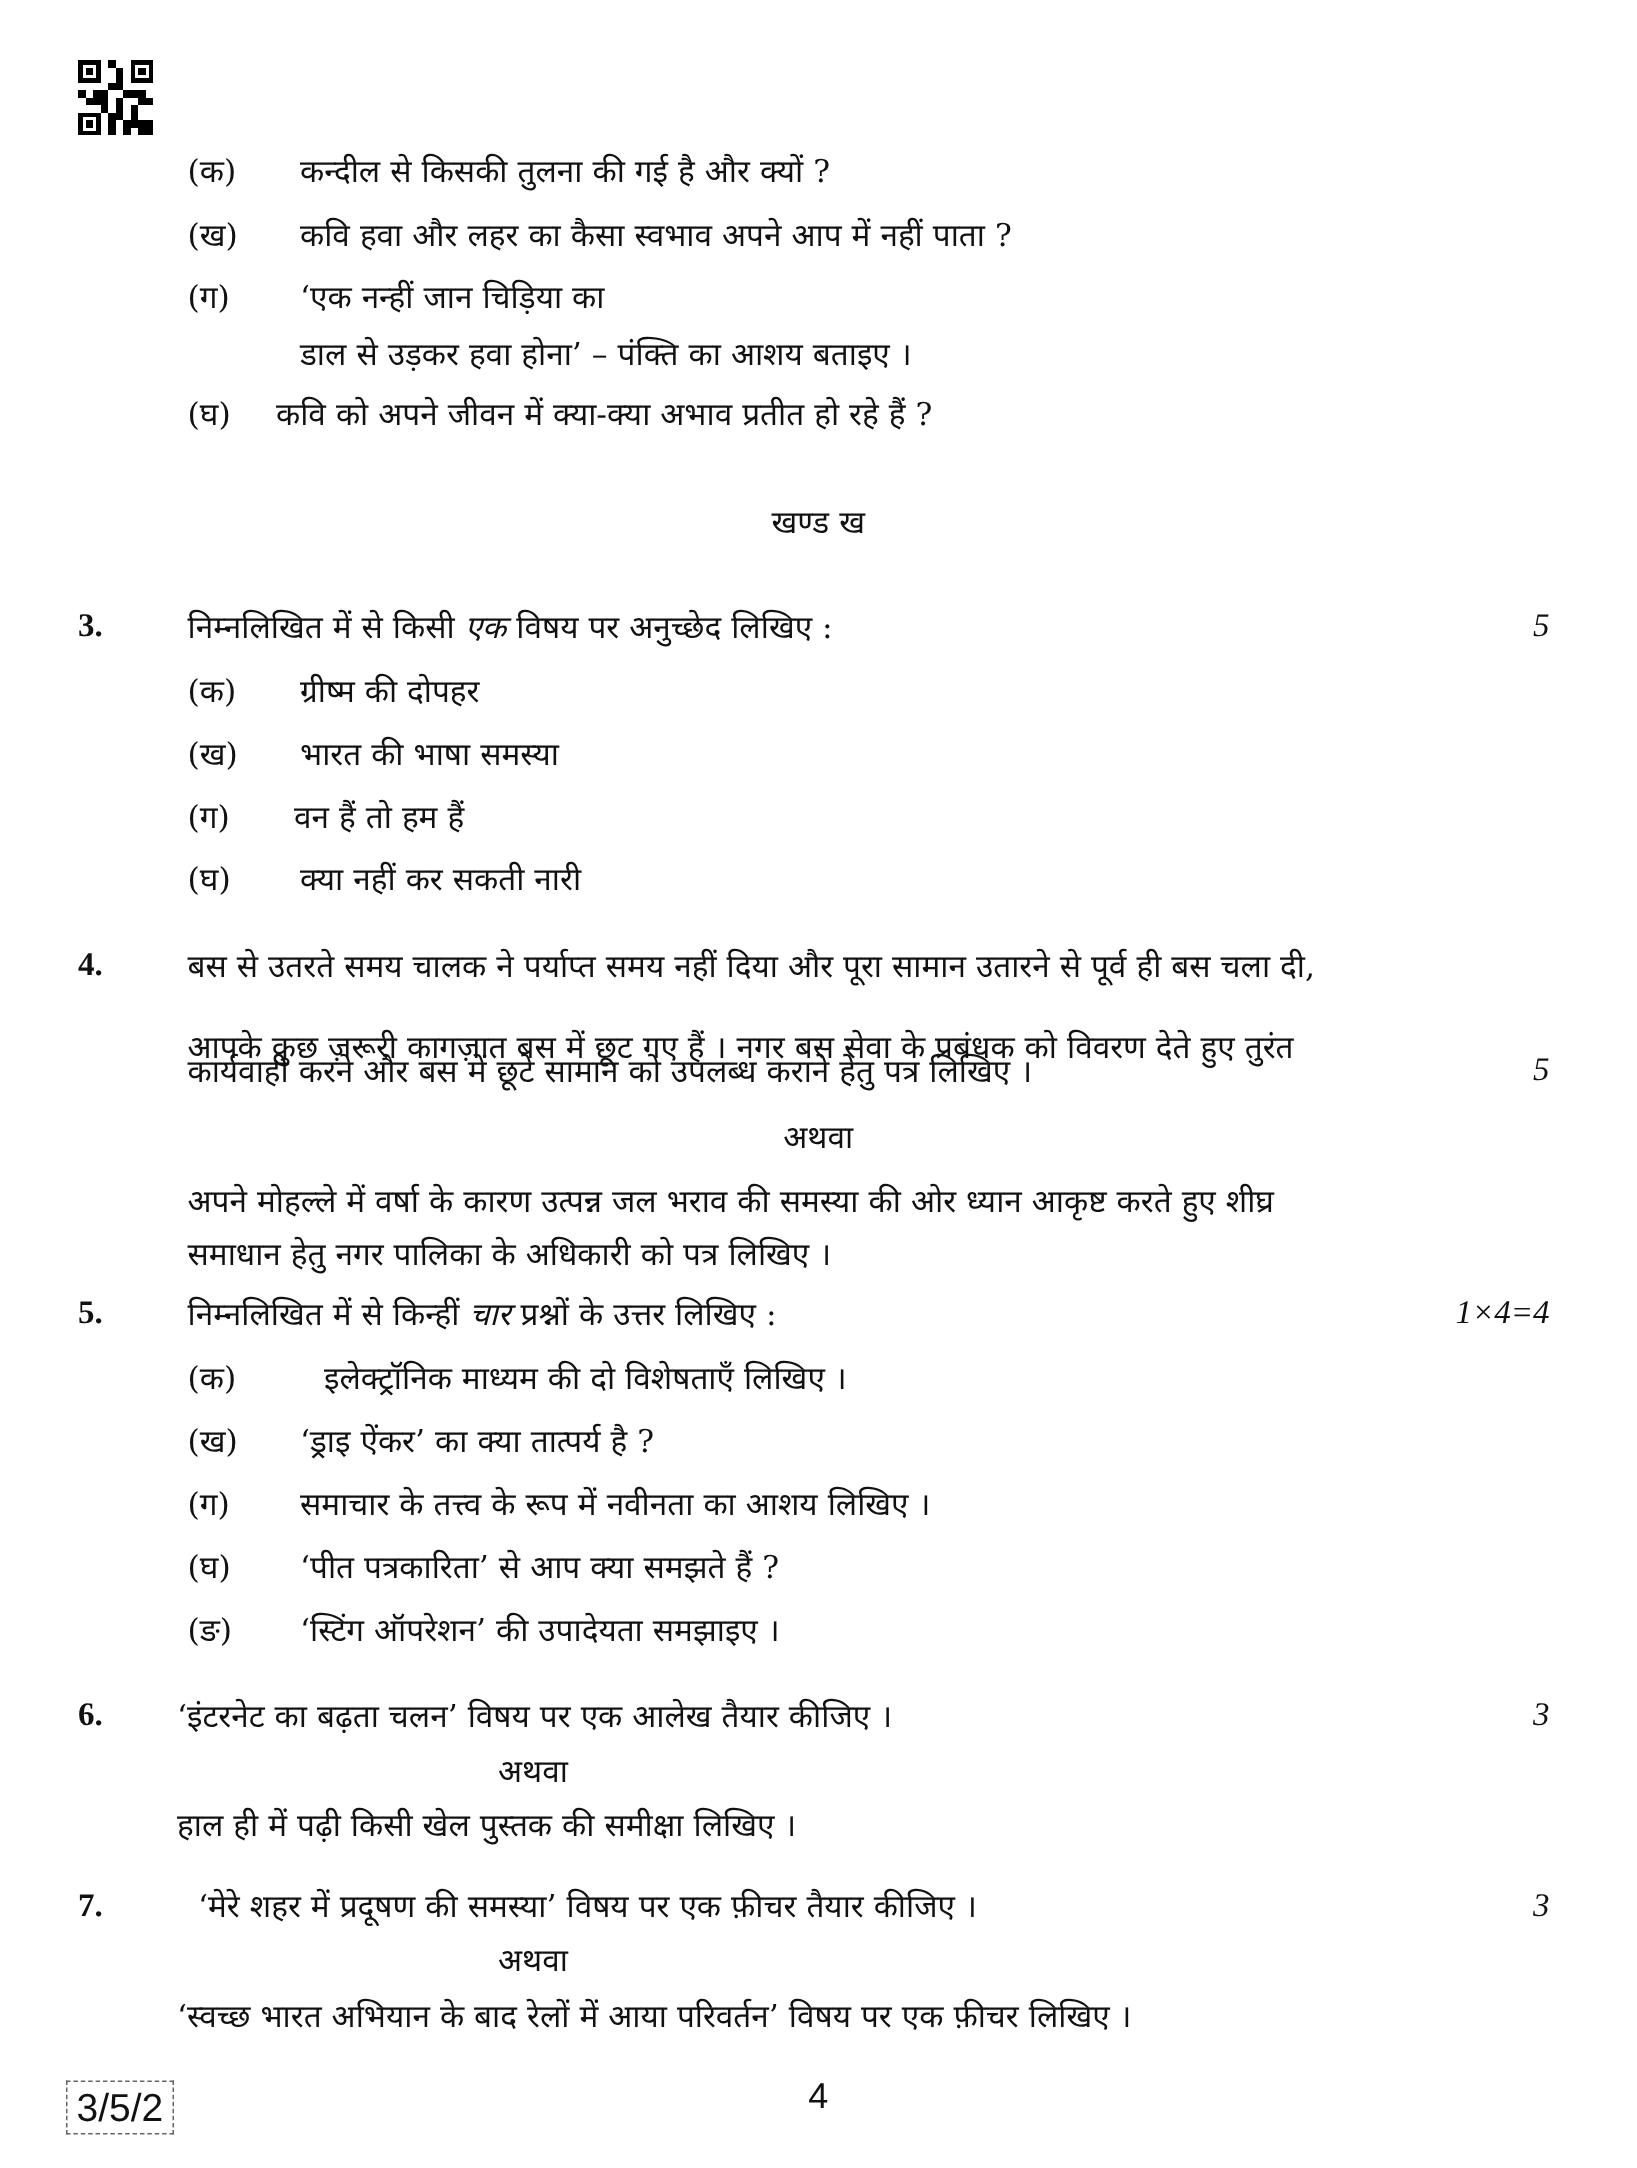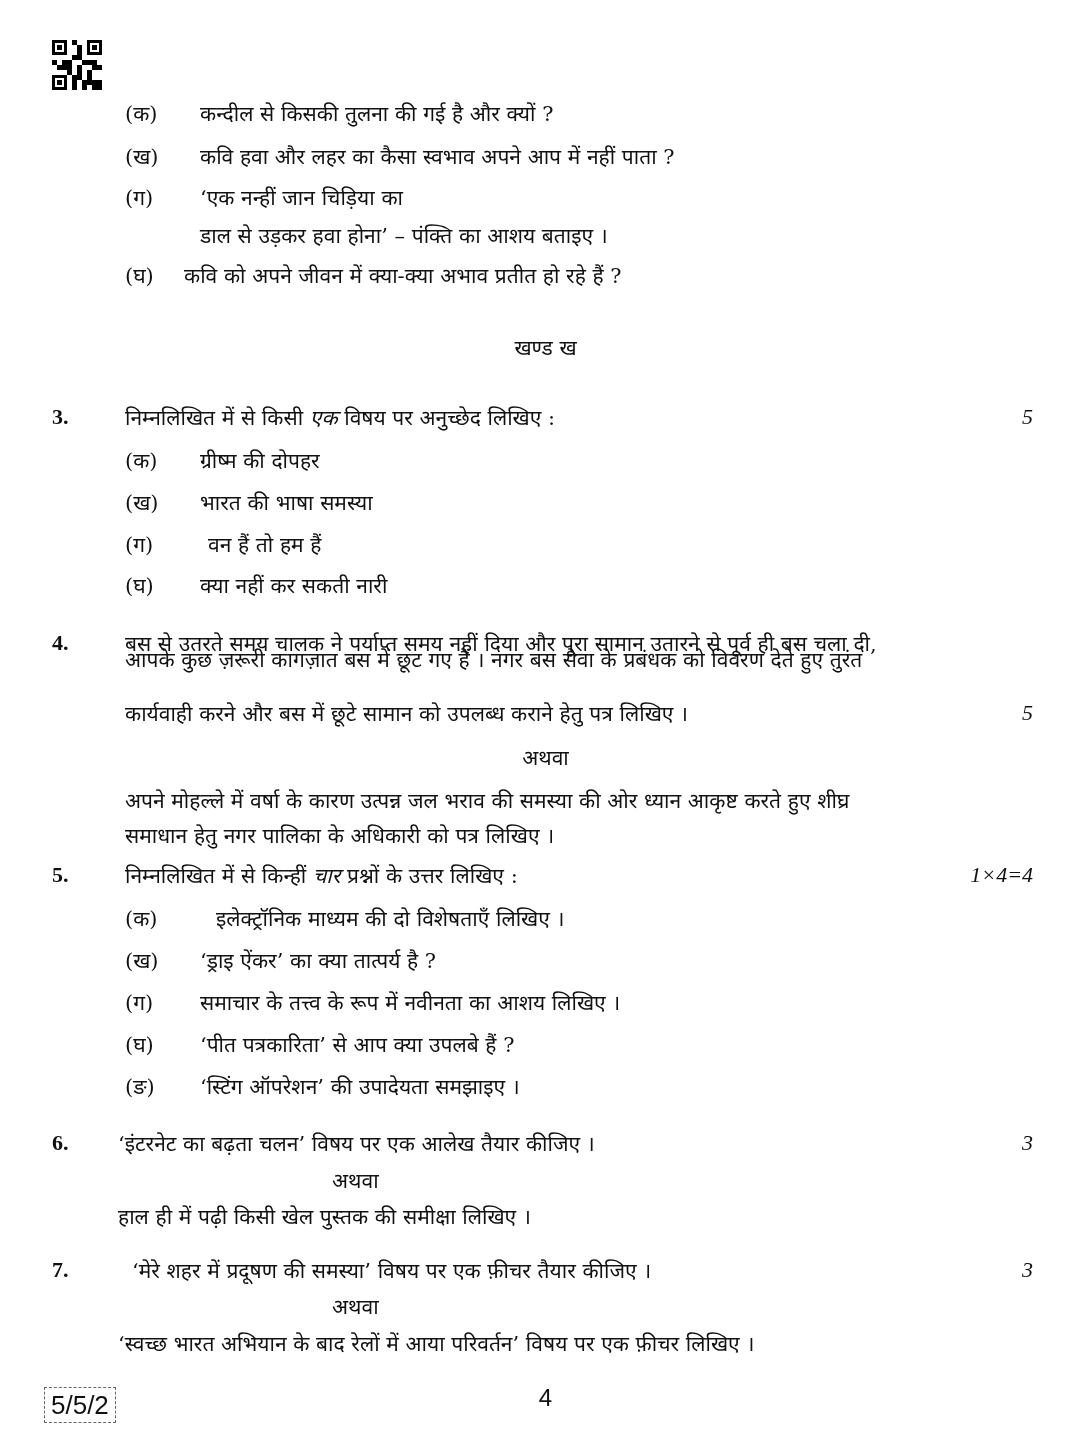--- a/index.html
+++ b/index.html
@@ -74,29 +74,29 @@
     <span class="em">एक</span>
     <span>विषय पर अनुच्छेद लिखिए :</span>
   </span>
   <span class="abs marks" style="top:404px">5</span>
 
   <span class="abs txt" style="left:125px;top:447px">(क)</span>
   <span class="abs txt" style="left:200px;top:447px">ग्रीष्म की दोपहर</span>
   <span class="abs txt" style="left:125px;top:489px">(ख)</span>
   <span class="abs txt" style="left:200px;top:489px">भारत की भाषा समस्या</span>
   <span class="abs txt" style="left:125px;top:531px">(ग)</span>
-  <span class="abs txt" style="left:208px;top:531px">वन हैं तो हम हैं</span>
+  <span class="abs txt" style="left:196px;top:531px">वन हैं तो हम हैं</span>
   <span class="abs txt" style="left:125px;top:572px">(घ)</span>
   <span class="abs txt" style="left:200px;top:572px">क्या नहीं कर सकती नारी</span>
 </div>
 
 <div>
   <span class="abs qnum" style="left:52px;top:630px">4.</span>
   <span class="abs txt" style="left:125px;top:630px">बस से उतरते समय चालक ने पर्याप्त समय नहीं दिया और पूरा सामान उतारने से पूर्व ही बस चला दी,</span>
-  <span class="abs txt" style="left:125px;top:646px">आपके कुछ ज़रूरी कागज़ात बस में छूट गए हैं । नगर बस सेवा के प्रबंधक को विवरण देते हुए तुरंत</span>
+  <span class="abs txt" style="left:125px;top:684px">आपके कुछ ज़रूरी कागज़ात बस में छूट गए हैं । नगर बस सेवा के प्रबंधक को विवरण देते हुए तुरंत</span>
   <span class="abs txt" style="left:125px;top:700px">कार्यवाही करने और बस में छूटे सामान को उपलब्ध कराने हेतु पत्र लिखिए ।</span>
   <span class="abs marks" style="top:700px">5</span>
   <div class="abs txt bold center" style="top:744px">अथवा</div>
   <span class="abs txt" style="left:125px;top:787px">अपने मोहल्ले में वर्षा के कारण उत्पन्न जल भराव की समस्या की ओर ध्यान आकृष्ट करते हुए शीघ्र</span>
   <span class="abs txt" style="left:125px;top:822px">समाधान हेतु नगर पालिका के अधिकारी को पत्र लिखिए ।</span>
 </div>
 
 <div>
   <span class="abs qnum" style="left:52px;top:862px">5.</span>
   <span class="abs txt" style="left:125px;top:862px">
@@ -106,35 +106,35 @@
   </span>
   <span class="abs marks" style="top:862px">1×4=4</span>
 
   <span class="abs txt" style="left:125px;top:905px">(क)</span>
   <span class="abs txt" style="left:216px;top:905px">इलेक्ट्रॉनिक माध्यम की दो विशेषताएँ लिखिए ।</span>
   <span class="abs txt" style="left:125px;top:947px">(ख)</span>
   <span class="abs txt" style="left:200px;top:947px">‘ड्राइ ऐंकर’ का क्या तात्पर्य है ?</span>
   <span class="abs txt" style="left:125px;top:989px">(ग)</span>
   <span class="abs txt" style="left:200px;top:989px">समाचार के तत्त्व के रूप में नवीनता का आशय लिखिए ।</span>
   <span class="abs txt" style="left:125px;top:1031px">(घ)</span>
-  <span class="abs txt" style="left:200px;top:1031px">‘पीत पत्रकारिता’ से आप क्या उपलबे हैं ?</span>
+  <span class="abs txt" style="left:200px;top:1031px">‘पीत पत्रकारिता’ से आप क्या समझते हैं ?</span>
   <span class="abs txt" style="left:125px;top:1073px">(ङ)</span>
   <span class="abs txt" style="left:200px;top:1073px">‘स्टिंग ऑपरेशन’ की उपादेयता समझाइए ।</span>
 </div>
 
 <div>
   <span class="abs qnum" style="left:52px;top:1130px">6.</span>
   <span class="abs txt" style="left:118px;top:1130px">‘इंटरनेट का बढ़ता चलन’ विषय पर एक आलेख तैयार कीजिए ।</span>
   <span class="abs marks" style="top:1130px">3</span>
   <span class="abs txt bold" style="left:332px;top:1167px">अथवा</span>
   <span class="abs txt" style="left:118px;top:1203px">हाल ही में पढ़ी किसी खेल पुस्तक की समीक्षा लिखिए ।</span>
 </div>
 
 <div>
   <span class="abs qnum" style="left:52px;top:1257px">7.</span>
   <span class="abs txt" style="left:132px;top:1257px">‘मेरे शहर में प्रदूषण की समस्या’ विषय पर एक फ़ीचर तैयार कीजिए ।</span>
   <span class="abs marks" style="top:1257px">3</span>
   <span class="abs txt bold" style="left:332px;top:1293px">अथवा</span>
   <span class="abs txt" style="left:118px;top:1330px">‘स्वच्छ भारत अभियान के बाद रेलों में आया परिवर्तन’ विषय पर एक फ़ीचर लिखिए ।</span>
 </div>
 
-<div class="abs code-box">5/5/2</div>
+<div class="abs code-box">3/5/2</div>
 <div class="abs pageno center" style="top:1384px">4</div>
 
 </body></html>

